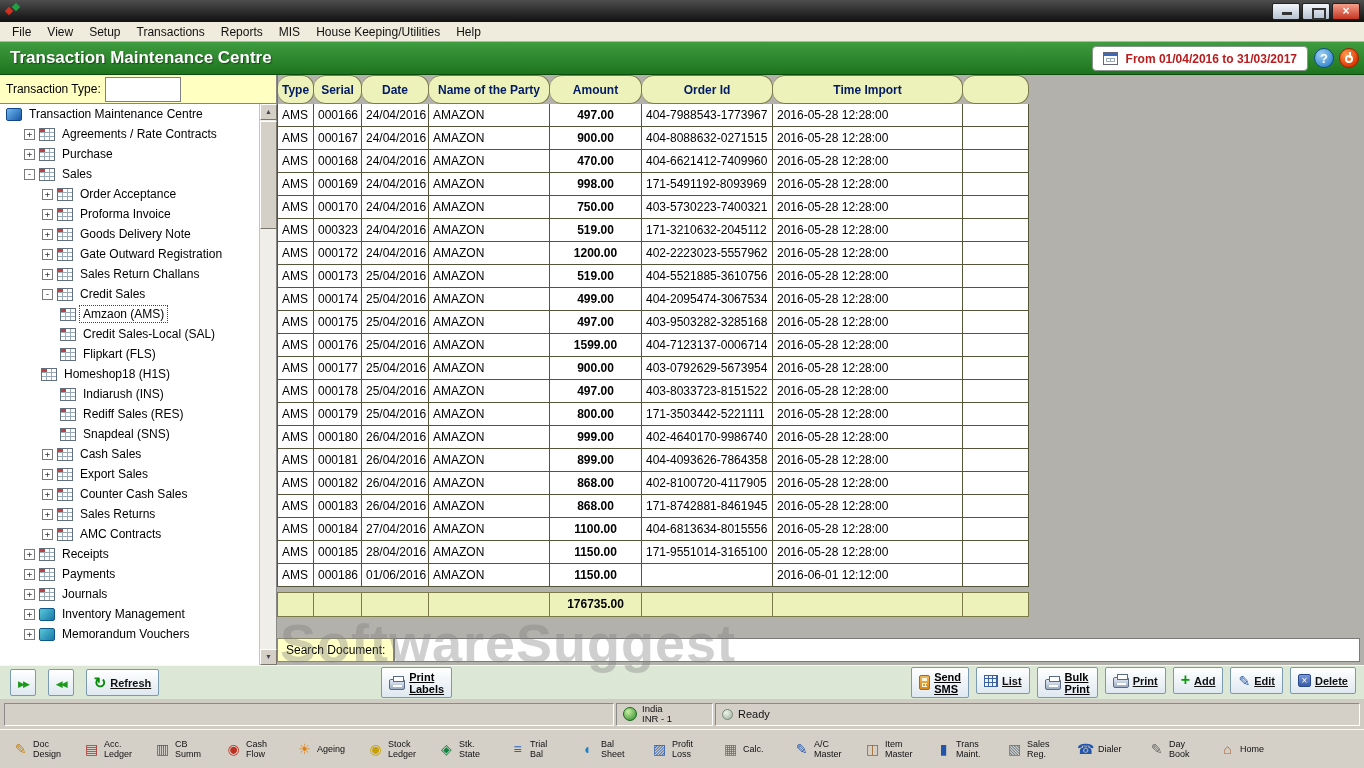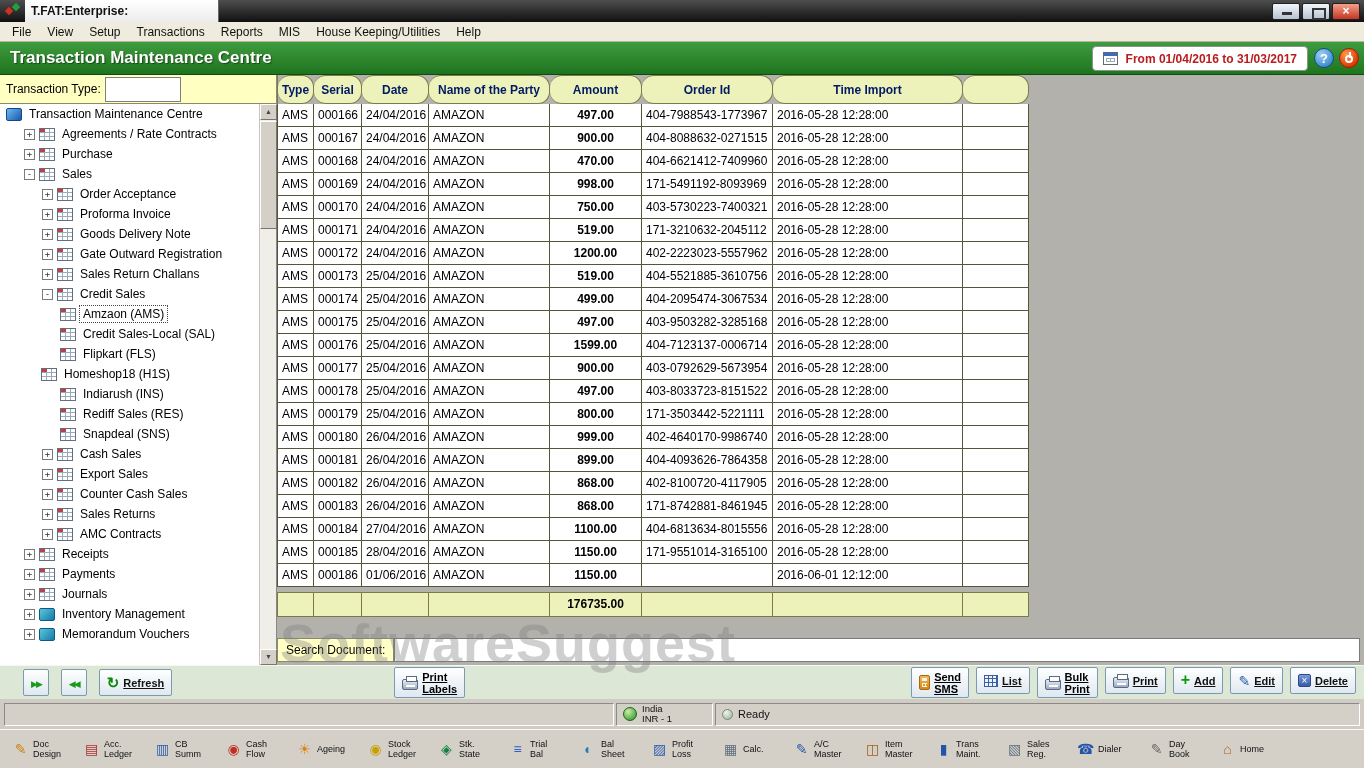--- a/index.html
+++ b/index.html
@@ -127,23 +127,20 @@
   .di-home::before { content:"\2302"; color:#b06030; }
 
   
   #watermark { position:absolute; left:280px; top:612px; font-size:54px; font-weight:bold; letter-spacing:1px; color:rgba(130,130,130,0.38); z-index:40; pointer-events:none; white-space:nowrap; }
 </style>
 </head>
 <body>
 
 <div id="titlebar">
   <span class="app-icon"></span>
-  <div class="app-tab">
-      <span>T.FAT:Enterprise:</span>
-    </div>
   <div id="win-controls">
     <div class="wbtn min"></div>
     <div class="wbtn max"></div>
     <div class="wbtn close">×</div>
   </div>
 </div>
 
 <div id="menubar">
     <div class="menu-item">File</div>
     <div class="menu-item">View</div>
@@ -367,21 +364,21 @@
           <div class="g-cell" style="width: 48px;">000170</div>
           <div class="g-cell" style="width: 67px;">24/04/2016</div>
           <div class="g-cell" style="width: 121px;">AMAZON</div>
           <div class="g-cell g-right" style="width: 92px;">750.00</div>
           <div class="g-cell" style="width: 131px;">403-5730223-7400321</div>
           <div class="g-cell" style="width: 190px;">2016-05-28 12:28:00</div>
           <div class="g-cell" style="width: 66px;"></div>
         </div>
         <div class="grid-row">
           <div class="g-cell" style="width: 36px;">AMS</div>
-          <div class="g-cell" style="width: 48px;">000171</div>
+          <div class="g-cell" style="width: 48px;">000323</div>
           <div class="g-cell" style="width: 67px;">24/04/2016</div>
           <div class="g-cell" style="width: 121px;">AMAZON</div>
           <div class="g-cell g-right" style="width: 92px;">519.00</div>
           <div class="g-cell" style="width: 131px;">171-3210632-2045112</div>
           <div class="g-cell" style="width: 190px;">2016-05-28 12:28:00</div>
           <div class="g-cell" style="width: 66px;"></div>
         </div>
         <div class="grid-row">
           <div class="g-cell" style="width: 36px;">AMS</div>
           <div class="g-cell" style="width: 48px;">000172</div>
@@ -544,21 +541,21 @@
         <div class="gt-cell" style="width: 66px;"></div>
       </div>
   </div>
   <div id="search-row">
     <span class="s-label">Search Document:</span>
     <input value="" style="">
   </div>
 </div>
 
 <div id="toolbar">
-  <div id="tb-left" style="display:flex;gap:12px;margin-left:23px;">
+  <div id="tb-left" style="display:flex;gap:12px;margin-left:10px;">
       <button class="tbtn">
         <span class="tb-icon icon-nav-next"></span>
       </button>
       <button class="tbtn">
         <span class="tb-icon icon-nav-prev"></span>
       </button>
       <button class="tbtn">
         <span class="tb-icon icon-refresh"></span>
         <span class="tb-label">Refresh</span>
       </button>

